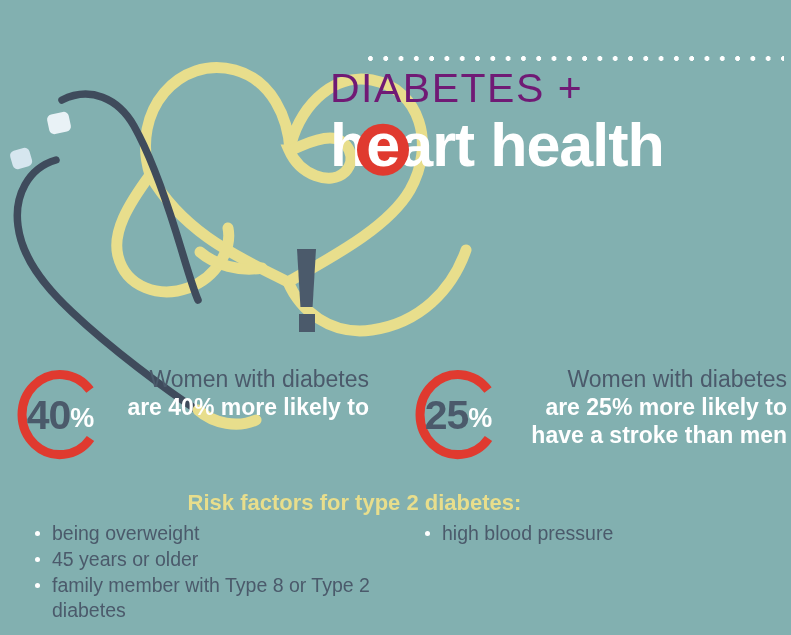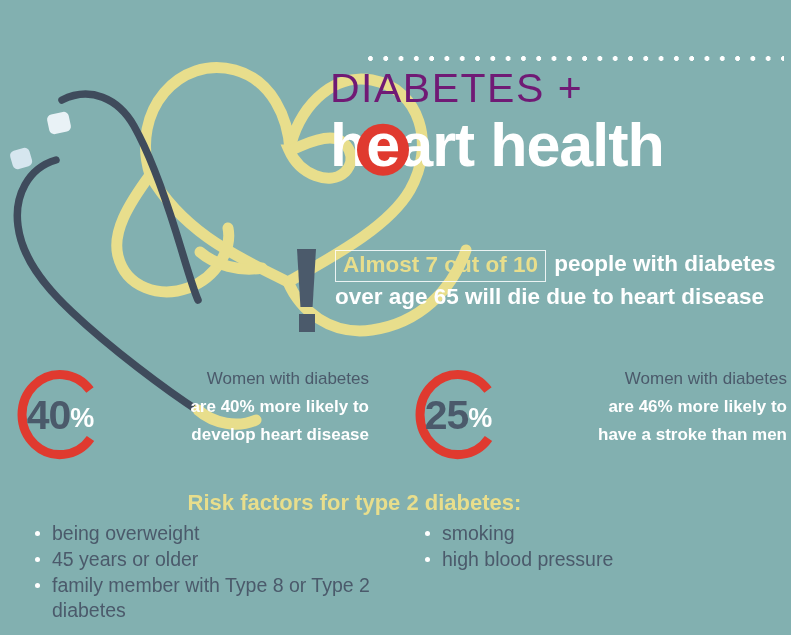--- a/index.html
+++ b/index.html
@@ -162,21 +162,21 @@
     font-weight: bold;
     position: relative;
     top: 3px;
     left: 0px;
   }
   .stat-text {
     position: absolute;
     top: 4px;
     width: 100%;
     text-align: right;
-    font-size: 17px;
+    font-size: 23px;
     line-height: 28px;
   }
   .stat.left  .stat-text { left: 0; padding-right: 25px; box-sizing: border-box; }
   .stat.right .stat-text { left: 0; padding-right: 4px;  box-sizing: border-box; }
   .stat-l1 {
     color: #4b5a6b;
     font-weight: 400;
     display: block;
   }
   .stat-l2, .stat-l3 {
@@ -269,71 +269,68 @@
   <div class="dot-rule"></div>
 
   <div class="title-block">
     <div class="title-line1">DIABETES +</div>
     <div class="title-line2"><span>h</span><span class="hl-e"><span class="ring"></span><span>e</span></span><span>art health</span></div>
   </div>
 
   <div class="excl-stem"></div>
   <div class="excl-dot"></div>
 
-  <div class="quote-block"><span class="quote-hl">Almost 7 out of 10</span><span> people with diabetes over age 65 will die due to heart disease</span></div>
 
   <div class="stats-row">
 
     <div class="stat left">
       <div class="stat-badge">
         <svg class="ring-svg" width="92" height="92" viewBox="0 0 92 92">
           <path d="M 76.5 69.5 A 38 40 0 1 1 76.0 21.0" fill="none" stroke="#e03a2f" stroke-width="9" stroke-linecap="butt"></path>
         </svg>
         <div class="stat-num">
             <span>40</span>
             <span class="pct">%</span>
           </div>
       </div>
       <div class="stat-text">
         <span class="stat-l1">Women with diabetes</span>
         <span class="stat-l2">are 40% more likely to</span>
-        <span class="stat-l3">develop heart disease</span>
       </div>
     </div>
 
     <div class="stat right">
       <div class="stat-badge">
         <svg class="ring-svg" width="92" height="92" viewBox="0 0 92 92">
           <path d="M 76.5 69.5 A 38 40 0 1 1 76.0 21.0" fill="none" stroke="#e03a2f" stroke-width="9" stroke-linecap="butt"></path>
         </svg>
         <div class="stat-num">
             <span>25</span>
             <span class="pct">%</span>
           </div>
       </div>
       <div class="stat-text">
         <span class="stat-l1">Women with diabetes</span>
-        <span class="stat-l2">are 46% more likely to</span>
+        <span class="stat-l2">are 25% more likely to</span>
         <span class="stat-l3">have a stroke than men</span>
       </div>
     </div>
 
   </div>
 
   <div class="risk-heading">Risk factors for type 2 diabetes:</div>
 
   <div class="risk-cols">
     <div class="risk-col col-a">
       <ul class="risk-list" id="risk-left">
           <li class="risk-item">being overweight</li>
           <li class="risk-item">45 years or older</li>
           <li class="risk-item">family member with Type 8 or Type 2 diabetes</li>
         </ul>
     </div>
     <div class="risk-col col-b">
       <ul class="risk-list" id="risk-right">
-          <li class="risk-item">smoking</li>
           <li class="risk-item">high blood pressure</li>
         </ul>
     </div>
   </div>
 
 </div>
 
 </body></html>

